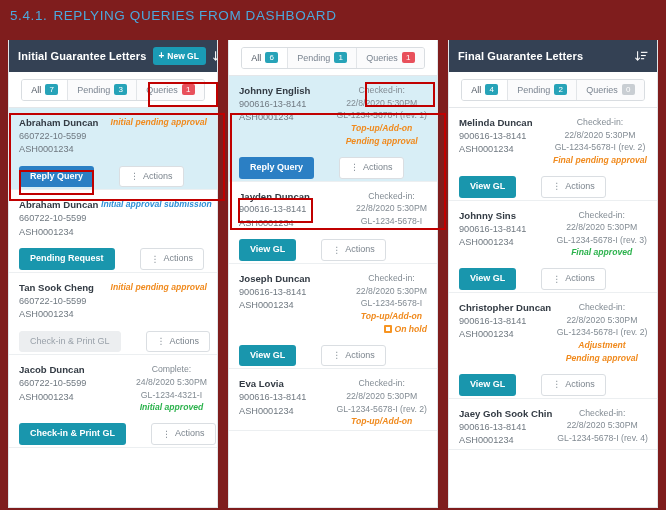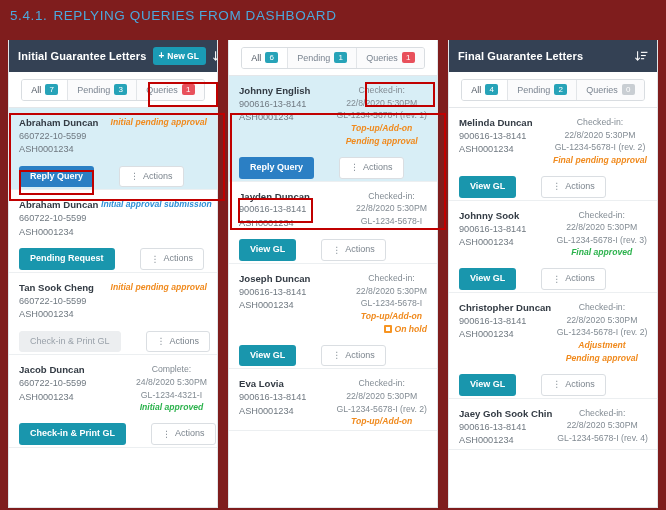--- a/index.html
+++ b/index.html
@@ -438,21 +438,21 @@
               <div class="btn teal"><span>View GL</span></div>
               <div class="btn ghost">
                 <span class="kebab">⋮</span>
                 <span>Actions</span>
               </div>
             </div>
           </div>
           <div class="card">
             <div class="card-row">
               <div class="card-left">
-                <div class="p-name">Johnny Sook</div>
+                <div class="p-name">Johnny Sins</div>
                 <div class="p-line">900616-13-8141</div>
                 <div class="p-line">ASH0001234</div>
               </div>
               <div class="card-right">
                 <div class="r-line">Checked-in:</div>
                 <div class="r-line">22/8/2020 5:30PM</div>
                 <div class="r-line">GL-1234-5678-I (rev. 3)</div>
                 <div class="status green">Final approved</div>
               </div>
             </div>

